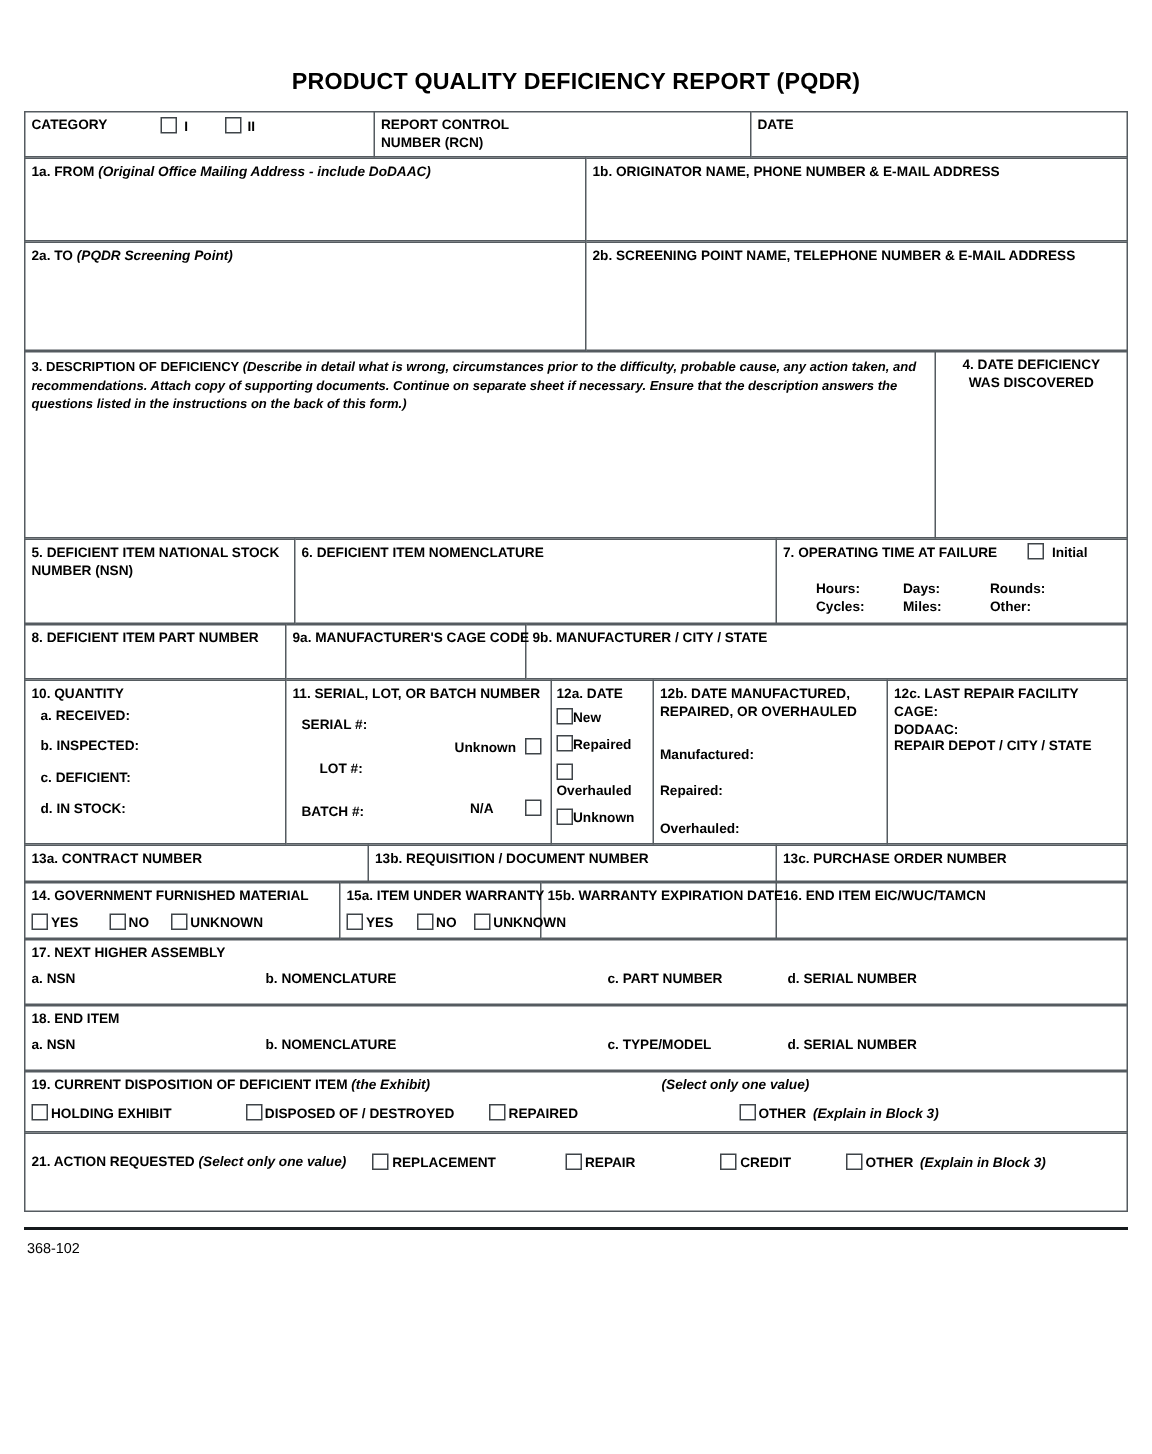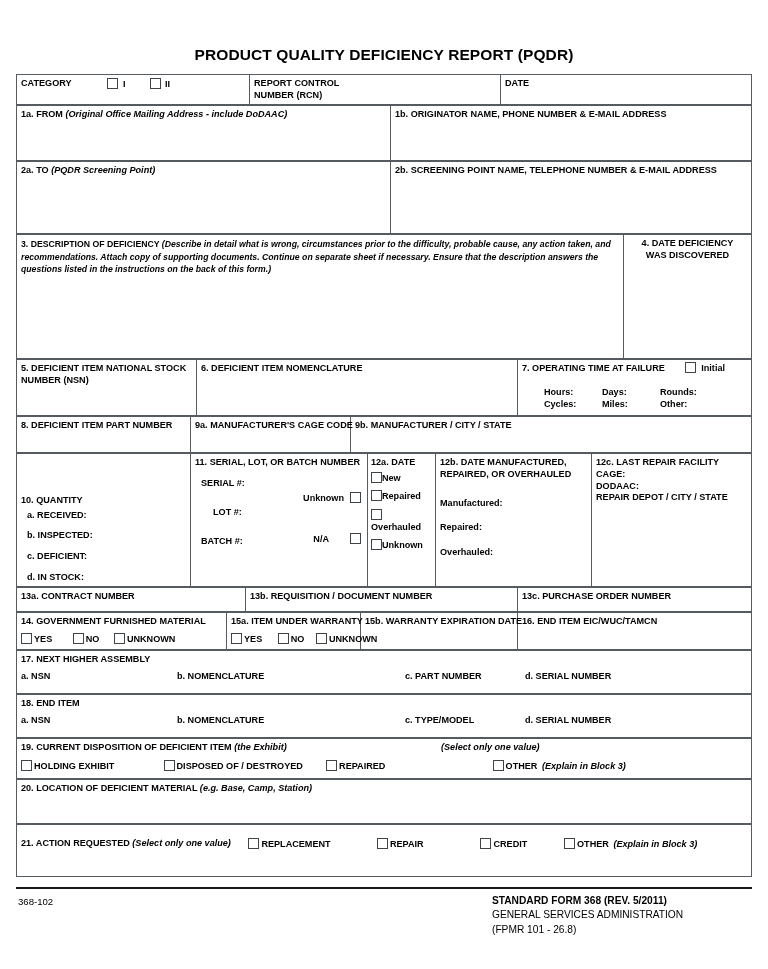--- a/index.html
+++ b/index.html
@@ -104,21 +104,21 @@
   }
   .footer-right {
     margin-left: 476px;
     font-size: 10.2px;
     line-height: 1.42;
   }
   .footer-right .b { font-weight: bold; }
 
   
   .qline { padding: 3px 0 0 6px; font-size: 9.1px; }
-  .qtitle { font-size: 9.1px; margin-top: 38px; }
+  .qtitle { font-size: 9.1px; }
   .inner-rel { position: relative; height: 100%; }
 </style>
 </head>
 <body>
 
 <div id="form-page">
   <div class="sheet">
 
     <div class="form-title">PRODUCT QUALITY DEFICIENCY REPORT (PQDR)</div>
 
@@ -438,29 +438,20 @@
             </span>
             <span class="cbgrp">
               <span class="cb"></span><span class="cbtxt">OTHER </span><span class="cbtxt it">(Explain in Block 3)</span>
             </span>
           </div>
         </td>
       </tr>
     </tbody>
       </table>
 
-    <table class="tbl">
-      <tbody>
-          <tr style="height:44px">
-        <td class="hbar" style="padding:3px 4px">
-          <span class="lbl">20. LOCATION OF DEFICIENT MATERIAL </span><span class="lbl it">(e.g. Base, Camp, Station)</span>
-        </td>
-      </tr>
-    </tbody>
-      </table>
 
     <table class="tbl">
       <tbody>
           <tr style="height:52px">
         <td class="hbar" style="padding:13px 4px 3px 4px">
           <div style="white-space:nowrap">
             <span class="lbl">21. ACTION REQUESTED </span><span class="lbl it">(Select only one value)</span>
             <span class="cbgrp" style="margin-left:15px;width:126px">
               <span class="cb"></span><span class="cbtxt">REPLACEMENT</span>
             </span>
@@ -474,21 +465,16 @@
               <span class="cb"></span><span class="cbtxt">OTHER </span><span class="cbtxt it">(Explain in Block 3)</span>
             </span>
           </div>
         </td>
       </tr>
     </tbody>
       </table>
 
     <div class="footer">
       <div class="footer-left">368-102</div>
-      <div class="footer-right">
-        <div class="b">STANDARD FORM 368 (REV. 5/2011)</div>
-        <div>GENERAL SERVICES ADMINISTRATION</div>
-        <div>(FPMR 101 - 26.8)</div>
-      </div>
     </div>
 
   </div>
 </div>
 
 </body></html>

